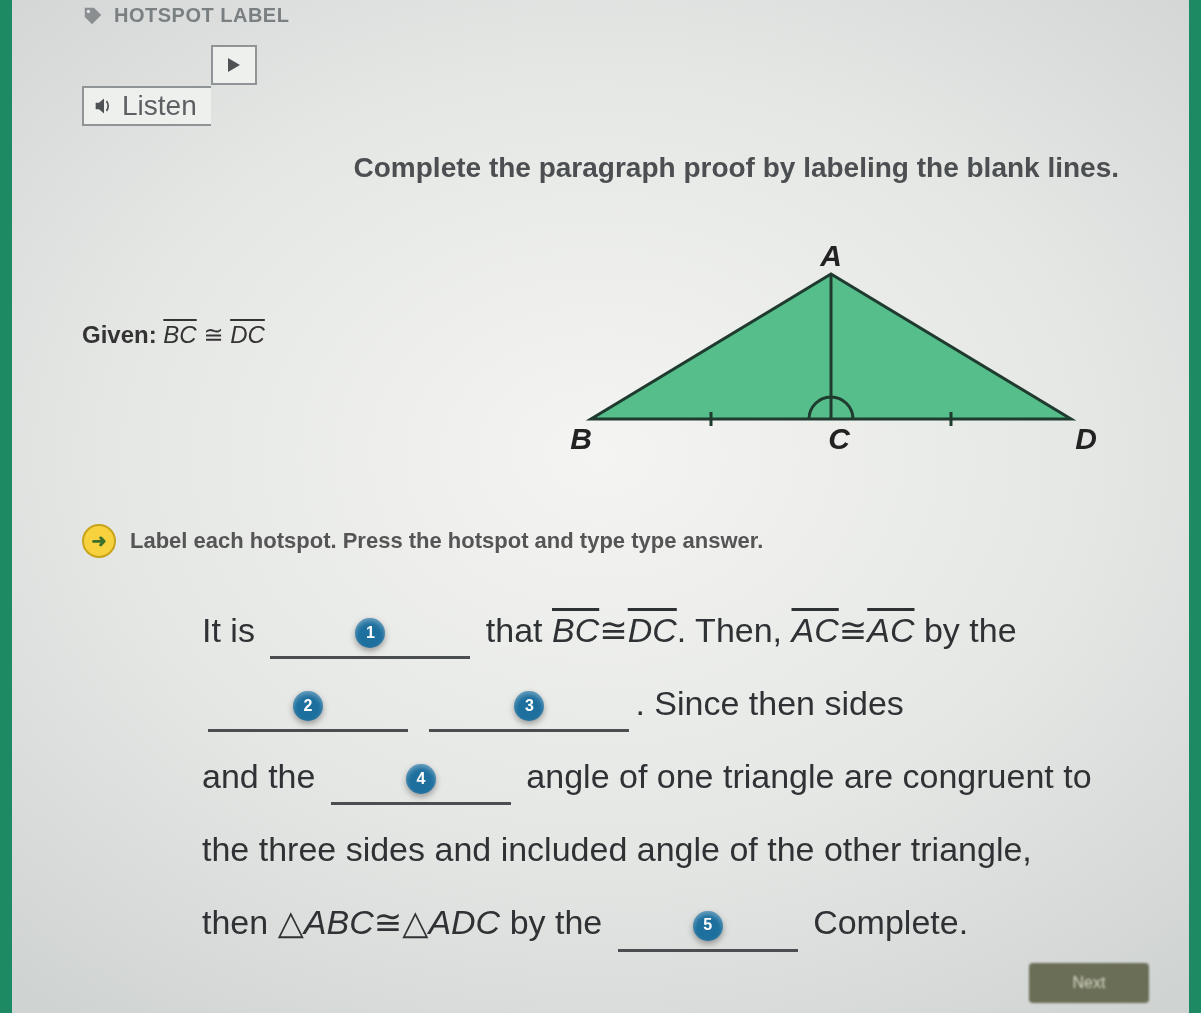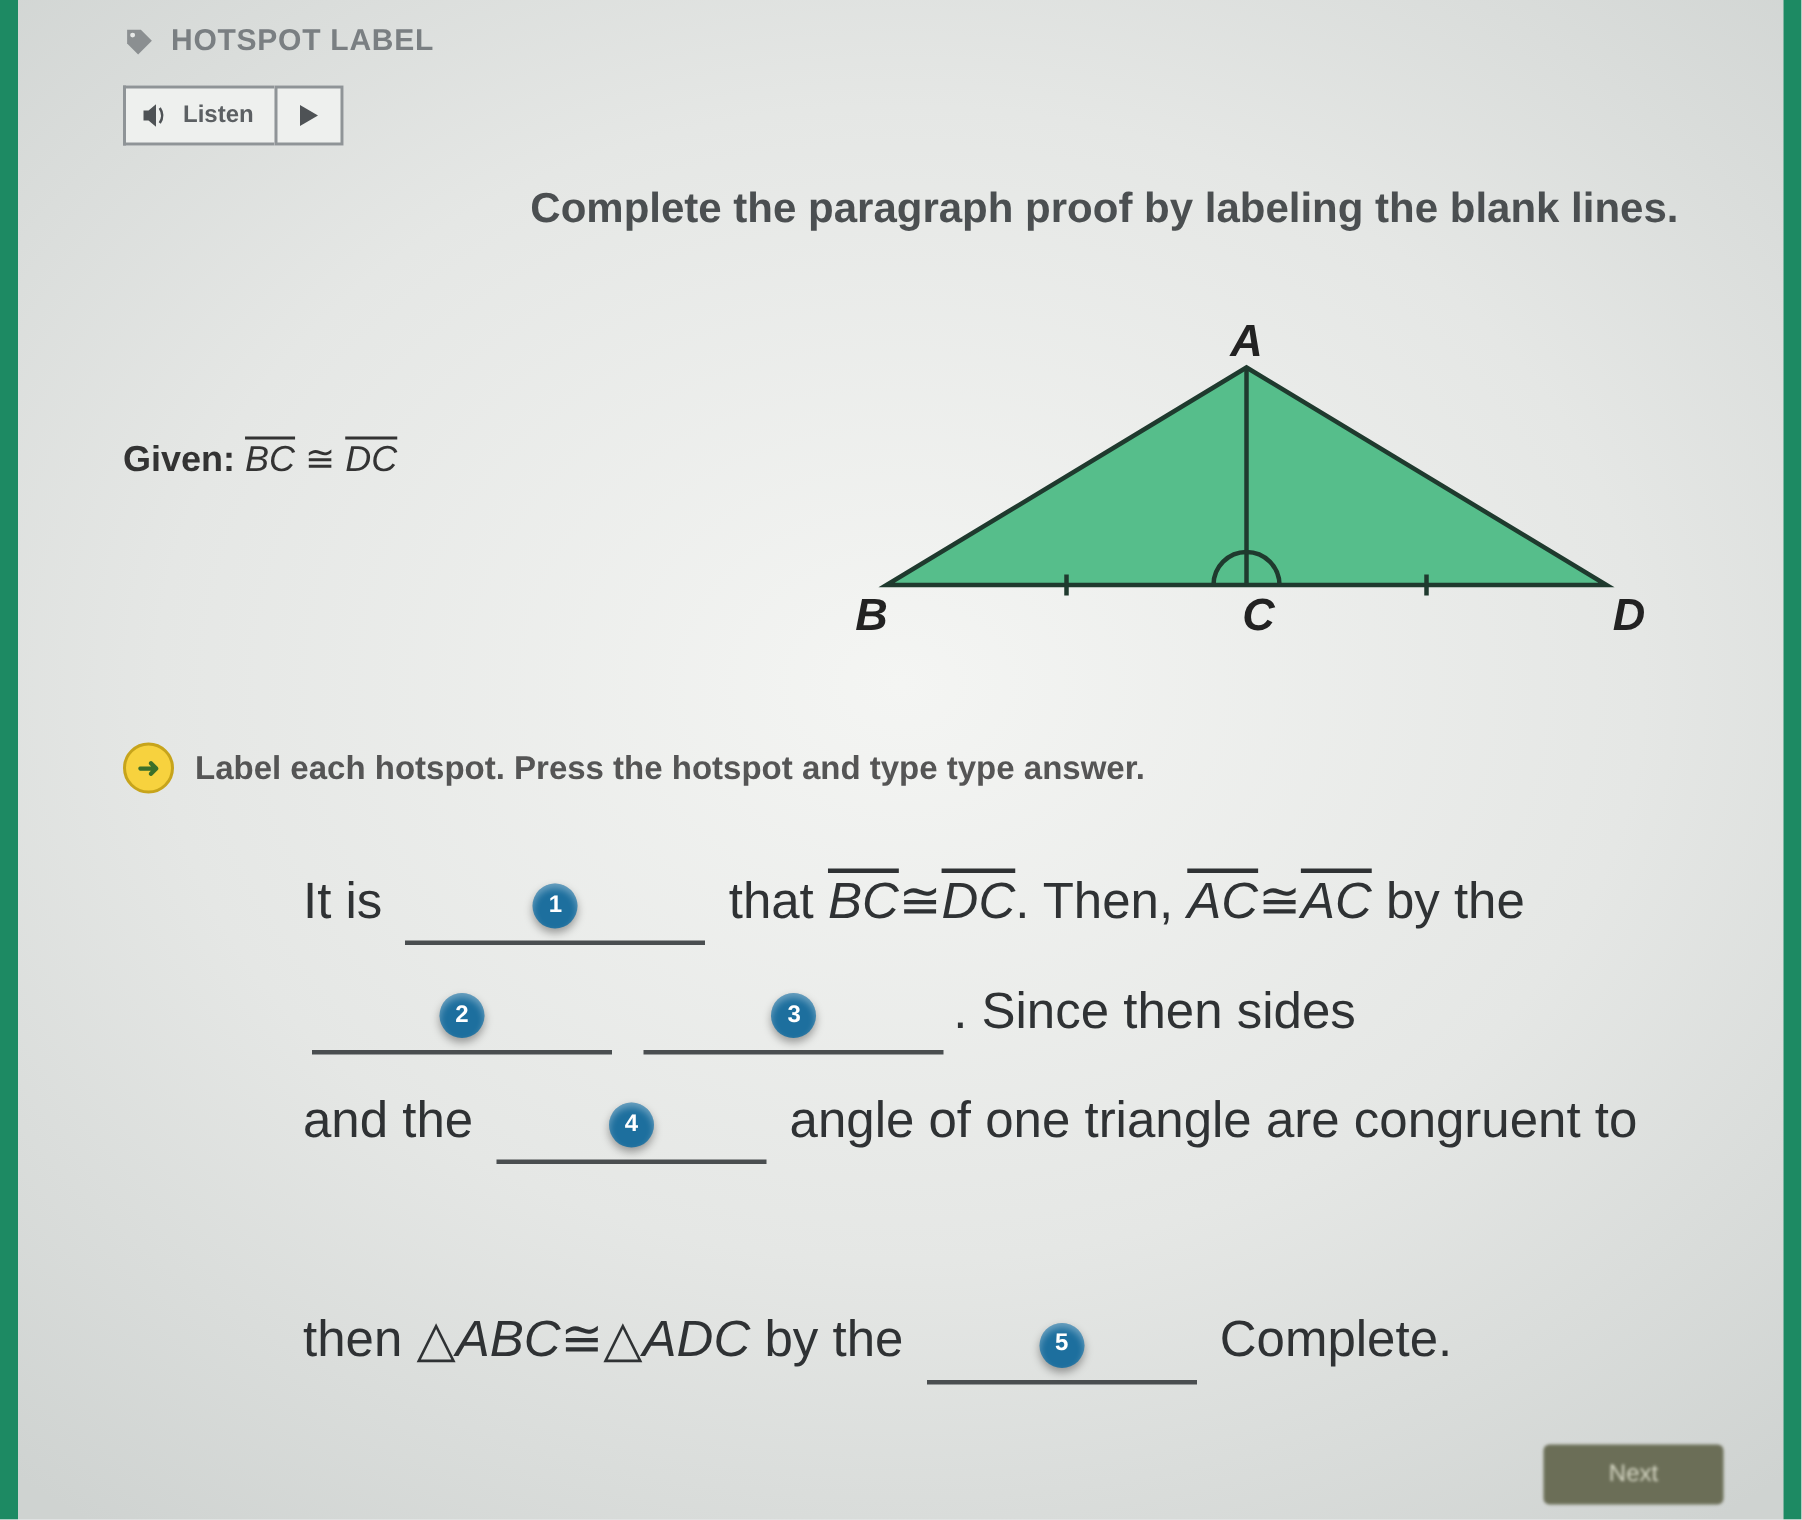--- a/index.html
+++ b/index.html
@@ -8,34 +8,34 @@
     width: 1201px; height: 1013px;
     font-family: -apple-system, "Segoe UI", Arial, sans-serif;
     background: #e4e6e6;
   }
   .page {
     position: relative;
     width: 1201px; height: 1013px;
     background: radial-gradient(ellipse 900px 700px at 50% 45%, #f4f5f3 0%, #e5e7e5 55%, #cfd3d1 100%);
     border-left: 12px solid #1d8a63;
     border-right: 12px solid #1d8a63;
-    padding: 16px 70px 0 70px;
+    padding: 4px 70px 0 70px;
   }
 
   
   .label-row { display: flex; align-items: center; gap: 10px; color: #7a7f82; font-weight: 700; letter-spacing: 0.5px; font-size: 20px; margin-top: 0; filter: blur(0.3px); }
   .label-row .tag-icon { width: 22px; height: 22px; }
 
   .listen-group { display: inline-flex; margin-top: 18px; }
   .listen-btn, .play-btn {
     border: 2px solid #8f9497; background: #eef0ee;
     height: 40px; display: inline-flex; align-items: center; justify-content: center;
     cursor: pointer; user-select: none;
   }
-  .listen-btn { padding: 0 14px 0 10px; gap: 8px; font-weight: 700; color: #5c6063; font-size: 16px; border-right: none; }
+  .listen-btn { padding: 0 14px 0 10px; gap: 8px; font-weight: 400; color: #5c6063; font-size: 28px; border-right: none; margin-top: 41px; }
   .play-btn { width: 46px; }
   .spk { width: 20px; height: 18px; }
 
   .instruction { margin-top: 26px; color: #4b4f51; font-size: 28px; font-weight: 600; filter: blur(0.3px); text-align: right; }
 
   
   .geo-row { display: flex; align-items: center; margin-top: 60px; gap: 40px; }
   .geo-left { flex: 0 0 420px; }
   .geo-left .given, .geo-left .prove { color: #333; font-size: 24px; font-weight: 400; margin: 18px 0 46px 0; white-space: nowrap; }
   .geo-left strong { font-weight: 800; }
@@ -176,20 +176,21 @@
     <span class="blank">
         <span class="dot">3</span>
       </span><span>. Since then sides</span>
     <br>
     <span>and the</span>
     <span class="blank small">
         <span class="dot">4</span>
       </span>
     <span>angle of one triangle are congruent to</span>
     <br>
+    <span>the three sides and included angle of the other triangle,</span>
     <br>
     <span>then</span>
     <span> </span><span class="tri">△</span><span class="it">ABC</span>≅<span class="tri">△</span><span class="it">ADC</span>
     <span> </span><span>by the</span>
     <span class="blank small">
         <span class="dot">5</span>
       </span>
     <span>Complete.</span>
   </div>
 

